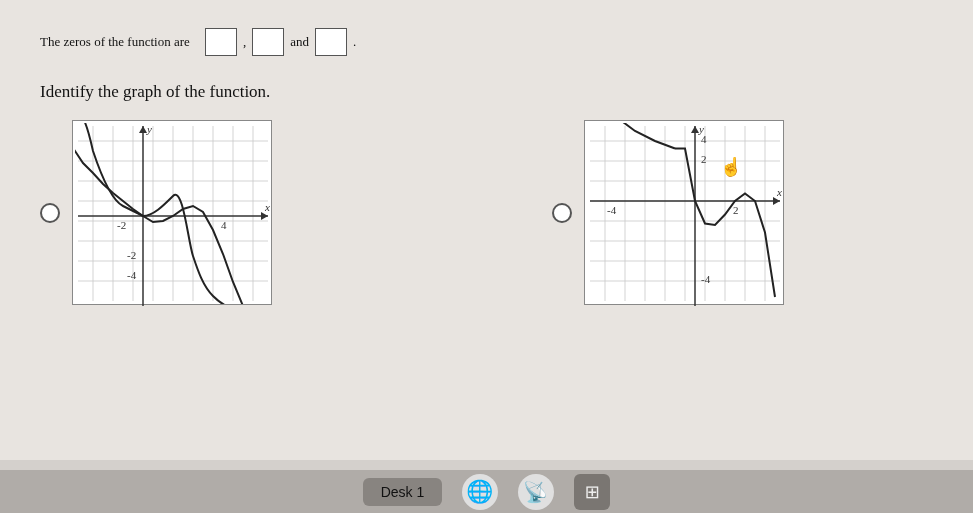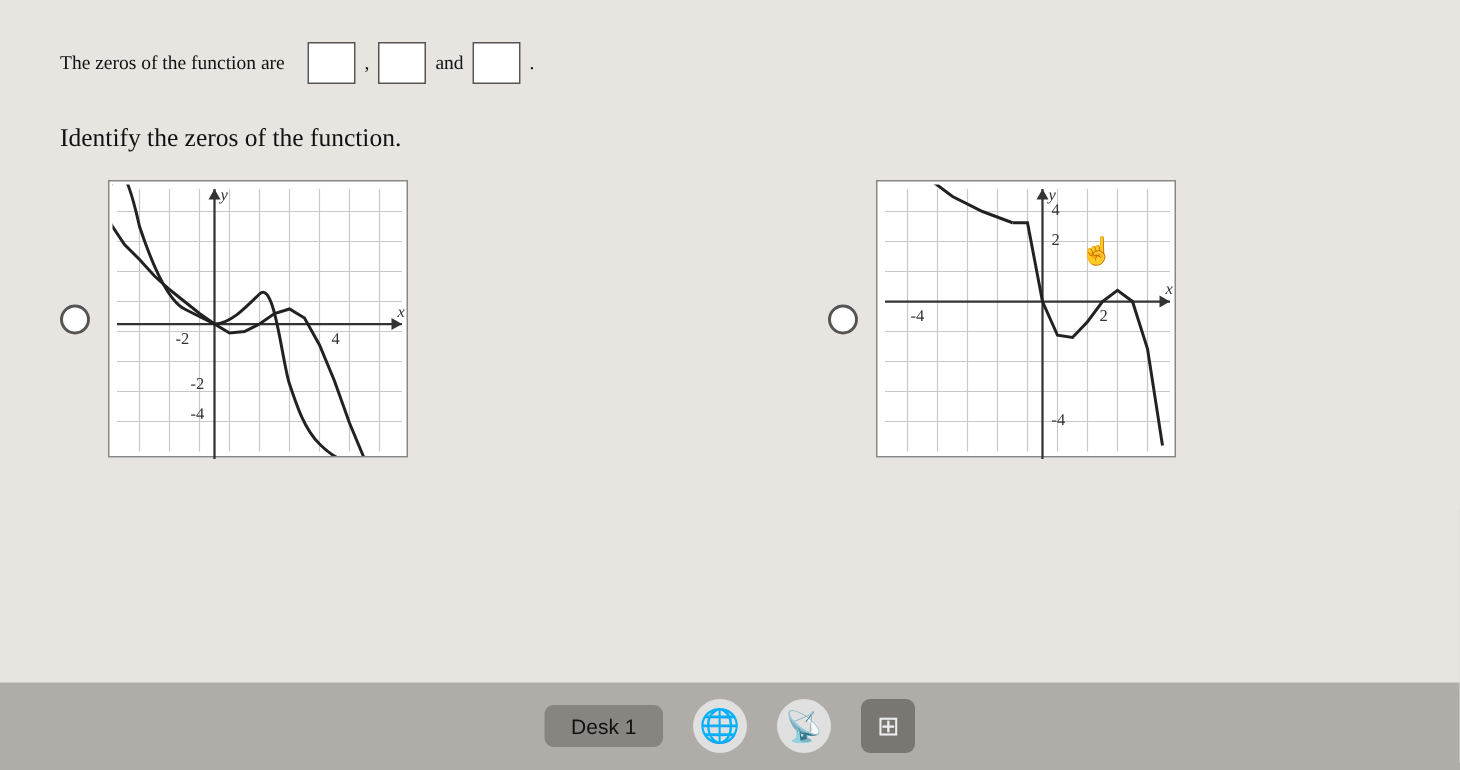--- a/index.html
+++ b/index.html
@@ -77,21 +77,21 @@
     .graph2 {
       width: 200px;
       height: 185px;
     }
     
     .taskbar {
       position: absolute;
       bottom: 0;
       left: 0;
       width: 100%;
-      height: 58px;
+      height: 43px;
       background: #b0aca8;
       display: flex;
       align-items: center;
       justify-content: center;
       gap: 20px;
     }
     .desk-btn {
       background: #888480;
       border: none;
       border-radius: 6px;
@@ -141,21 +141,21 @@
     <span>&nbsp;</span>
     <span class="input-box"></span>
     <span>,</span>
     <span class="input-box"></span>
     <span>and</span>
     <span class="input-box"></span>
     <span>.</span>
   </div>
 
   <div class="identify-line">
-    <span>Identify the zeros of the function.</span>
+    <span>Identify the graph of the function.</span>
   </div>
 
   <div class="graphs-row">
 
     <div class="graph-option">
       <div class="radio-circle"></div>
       <div class="graph-container graph1">
         <svg width="200" height="185">
 
           <line x1="20" y1="5" x2="20" y2="180" stroke="#c8c8c8" stroke-width="0.8"></line>

